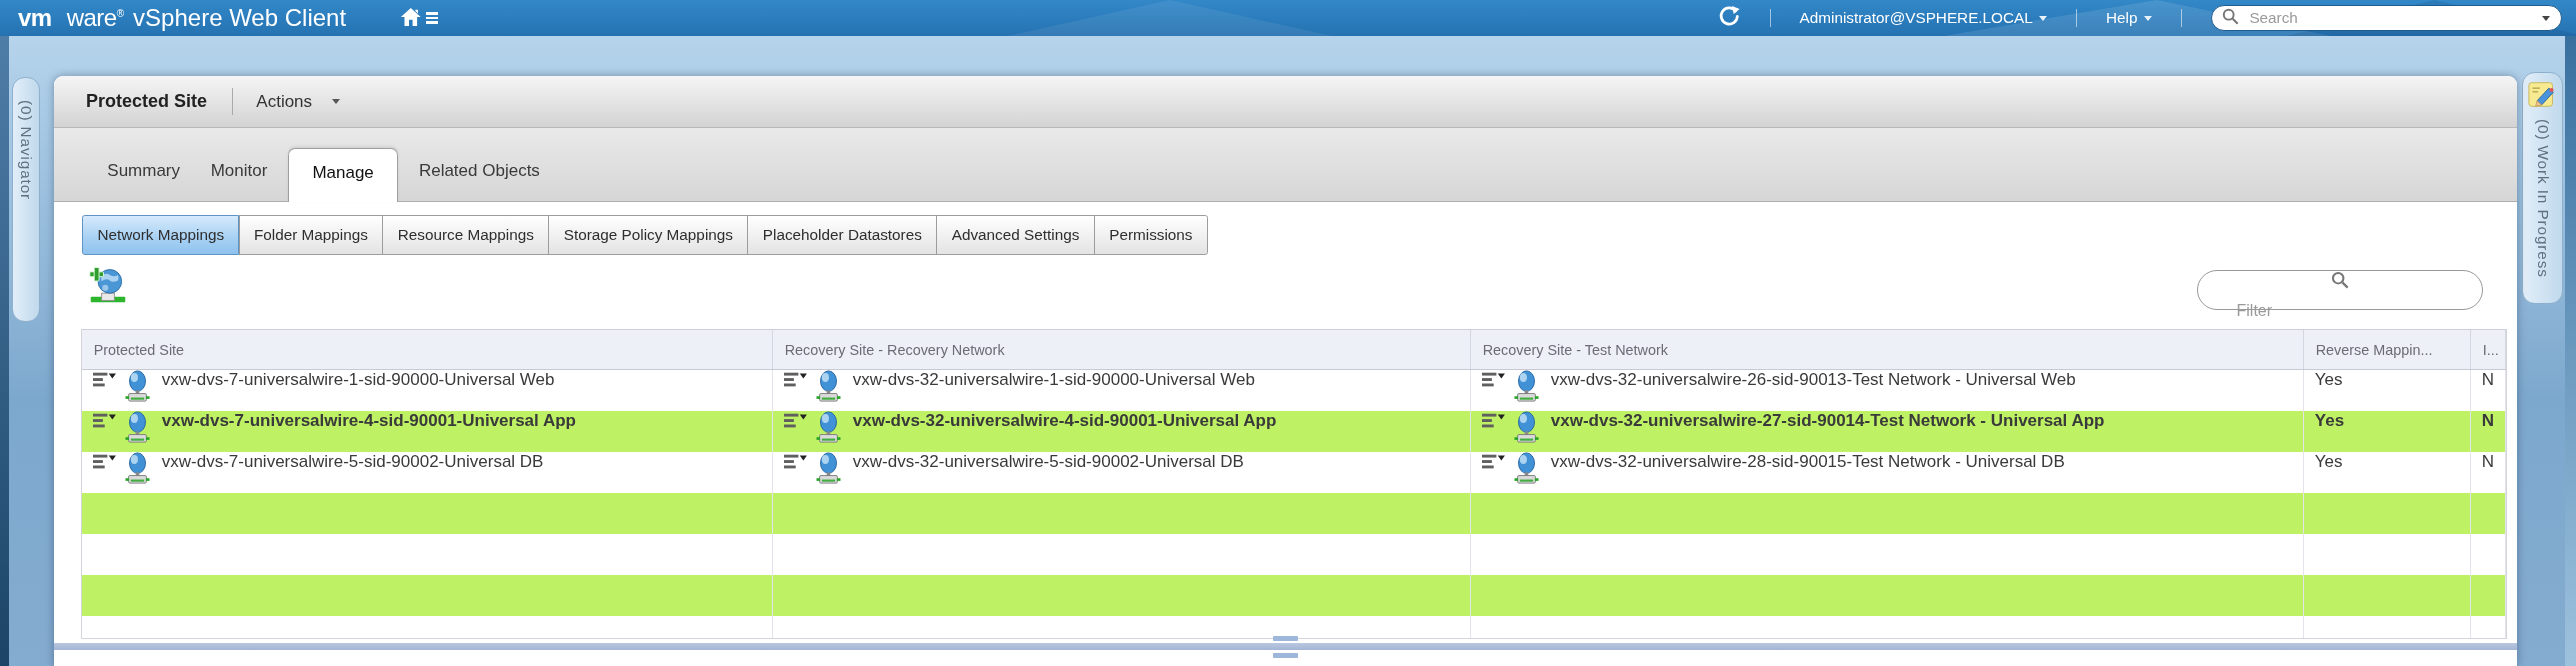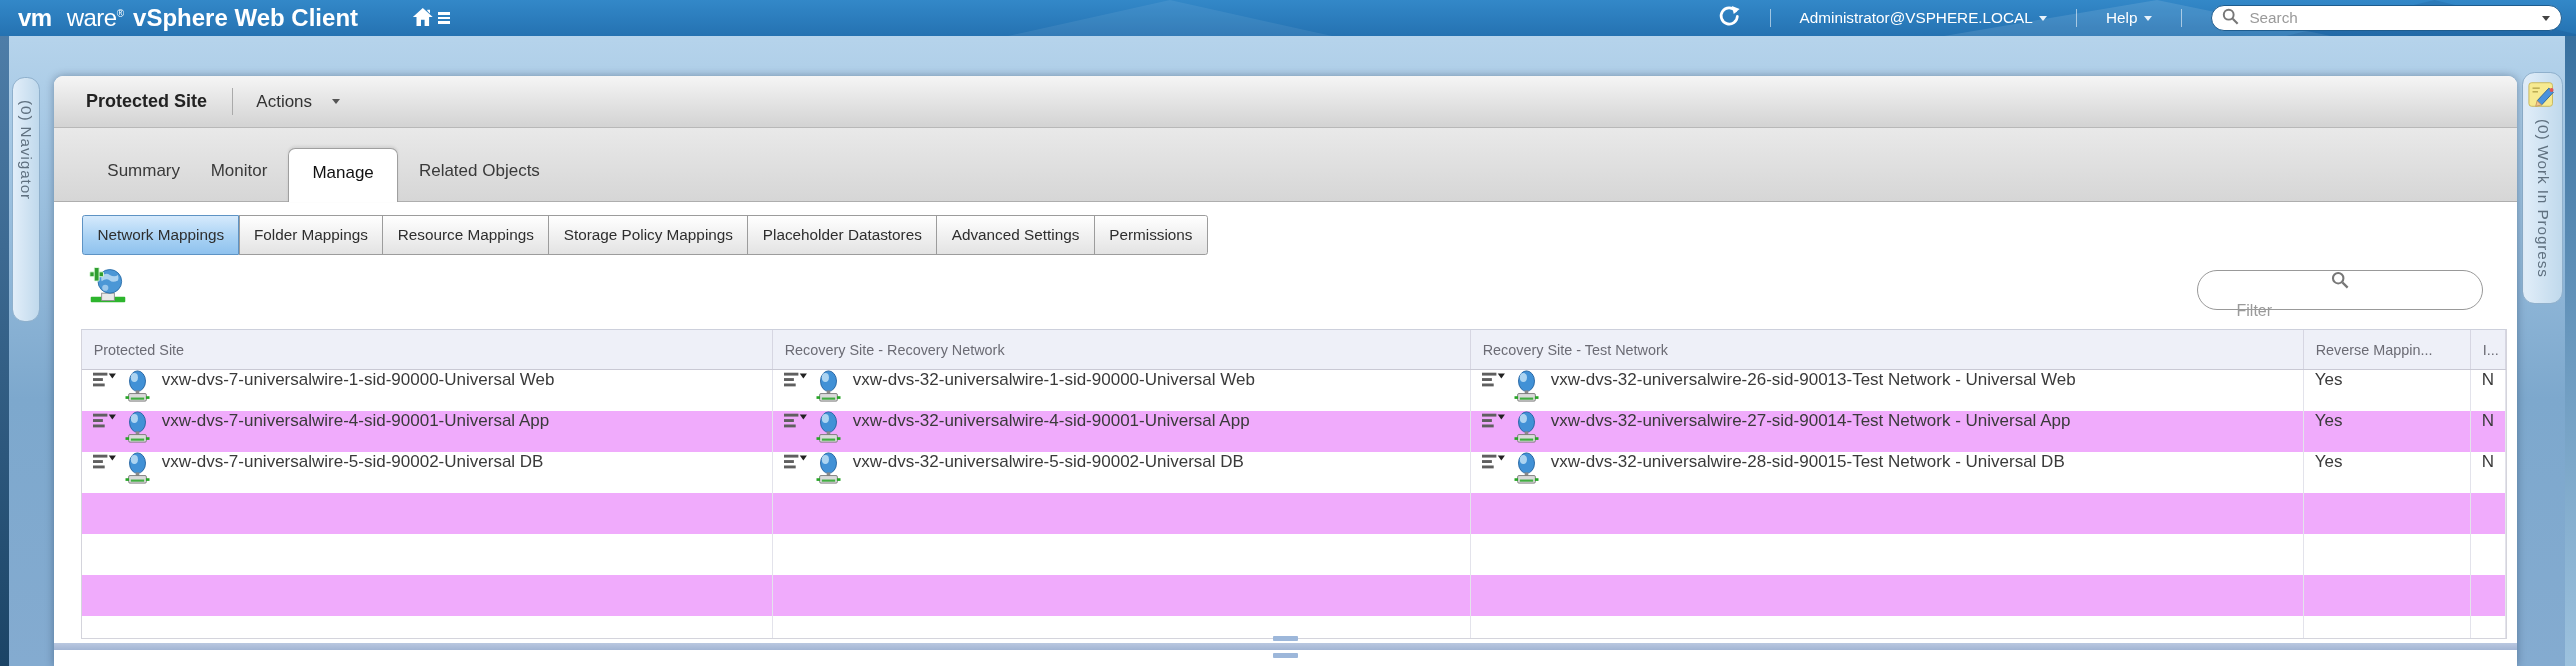--- a/index.html
+++ b/index.html
@@ -17,21 +17,21 @@
     background:linear-gradient(180deg,#3388c8 0%,#2b7cbc 55%,#2572b1 100%);overflow:hidden;}
   .banner .tri{position:absolute;top:0;height:36px;}
   .tri1{left:1008px;width:324px;background:rgba(255,255,255,.07);clip-path:polygon(0 100%,50% 0,100% 100%);}
   .tri2{left:1944px;width:387px;background:rgba(255,255,255,.11);clip-path:polygon(0 100%,55% 0,100% 100%);}
   .tri3{left:2286px;width:297px;background:rgba(10,40,90,.12);clip-path:polygon(0 100%,50% 0,100% 100%);}
   .banner-left{position:absolute;left:18px;top:0;height:36px;display:flex;align-items:center;gap:7.2px;z-index:2;}
   .logo{color:#fff;font-size:24px;white-space:nowrap;}
   .lg-vm{font-weight:700;letter-spacing:-0.5px;}
   .lg-ware{font-weight:400;letter-spacing:-0.5px;padding-left:15px;}
   .lg-reg{font-size:10px;vertical-align:super;}
-  .lg-prod{font-weight:700;margin-left:9px;}
+  .lg-prod{font-weight:400;margin-left:9px;}
   .home-group{display:flex;align-items:center;gap:4.5px;margin-left:47px;cursor:pointer;}
   .menu-bars span{display:block;width:11.7px;height:2.3px;background:#fff;margin:2.3px 0;}
   .banner-right{position:absolute;right:14.4px;top:0;height:36px;display:flex;align-items:center;gap:29px;z-index:2;}
   .bsep{width:0.9px;height:18px;background:rgba(255,255,255,.55);}
   .bitem{color:#fff;font-size:15.3px;display:flex;align-items:center;gap:6.3px;cursor:pointer;white-space:nowrap;}
   .caret-w{width:0;height:0;border-left:4.5px solid transparent;border-right:4.5px solid transparent;border-top:5.4px solid #e8f2fb;}
   .searchbox{width:351px;height:26px;background:#fff;border-radius:13.5px;display:flex;align-items:center;
     padding:0 10.8px;gap:8px;border:0.9px solid #1e5c8e;}
   .searchbox input{flex:1;border:none;outline:none;font-size:15.3px;color:#444;background:transparent;}
   .searchbox input::placeholder{color:#9a9a9a;}
@@ -78,21 +78,21 @@
   .filterbox input::placeholder{color:#9a9a9a;}
 
   
   .nettable{position:absolute;left:27px;top:253px;width:2426px;height:310px;overflow:hidden;
     border:0.9px solid #d4d4dc;border-top:0.9px solid #cdd0dc;background:#fff;}
   .grid{display:grid;grid-template-columns:691px 698px 833px 167px minmax(0,1fr);}
   .thead{height:40px;background:#eef0f8;border-bottom:0.9px solid #c9c9d4;}
   .thead .cell{color:#6b6b74;font-size:14.4px;border-right:0.9px solid #d6d6e2;display:flex;align-items:center;
     padding-left:11.7px;white-space:nowrap;overflow:hidden;cursor:pointer;}
   .trow{height:41px;background:#fff;}
-  .trow.alt{background:#f0abfc;}
+  .trow.alt{background:#bef264;font-weight:bold;}
   .trow .cell{display:flex;align-items:flex-start;border-right:0.9px solid #e3e3eb;padding:0 7.2px 0 10.8px;
     overflow:hidden;white-space:nowrap;font-size:17px;color:#3a3a3a;}
   .cell .txt{margin-left:3.6px;}
   .acticon{flex:0 0 auto;margin-right:9px;cursor:pointer;}
   .neticon{flex:0 0 auto;margin-right:8px;}
 
   
   .splitter{position:absolute;left:0;top:567px;width:100%;height:7.2px;
     background:linear-gradient(180deg,#bac8e0,#a2b5d4);cursor:row-resize;}
   .split-handle{position:absolute;left:1219px;width:25px;height:4.5px;background:#9db7da;border-radius:0.9px;}

